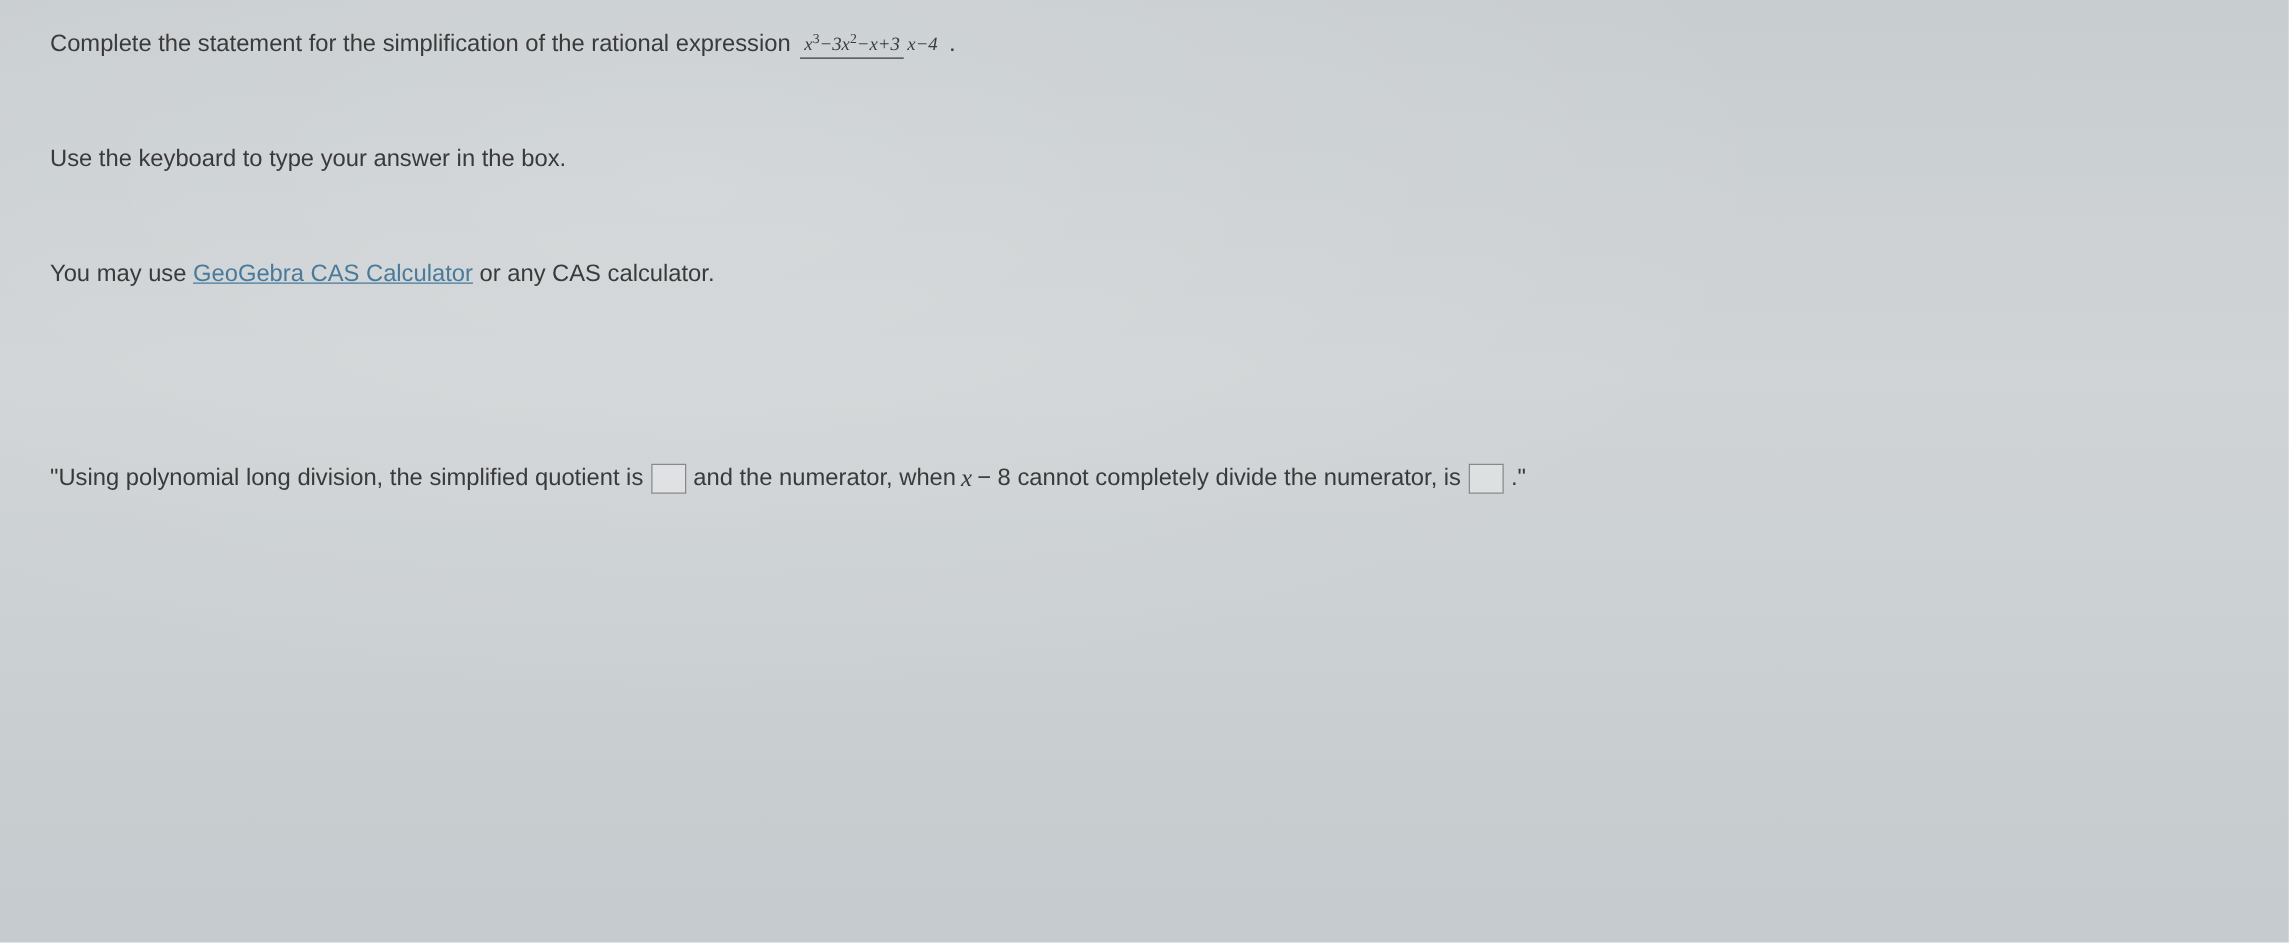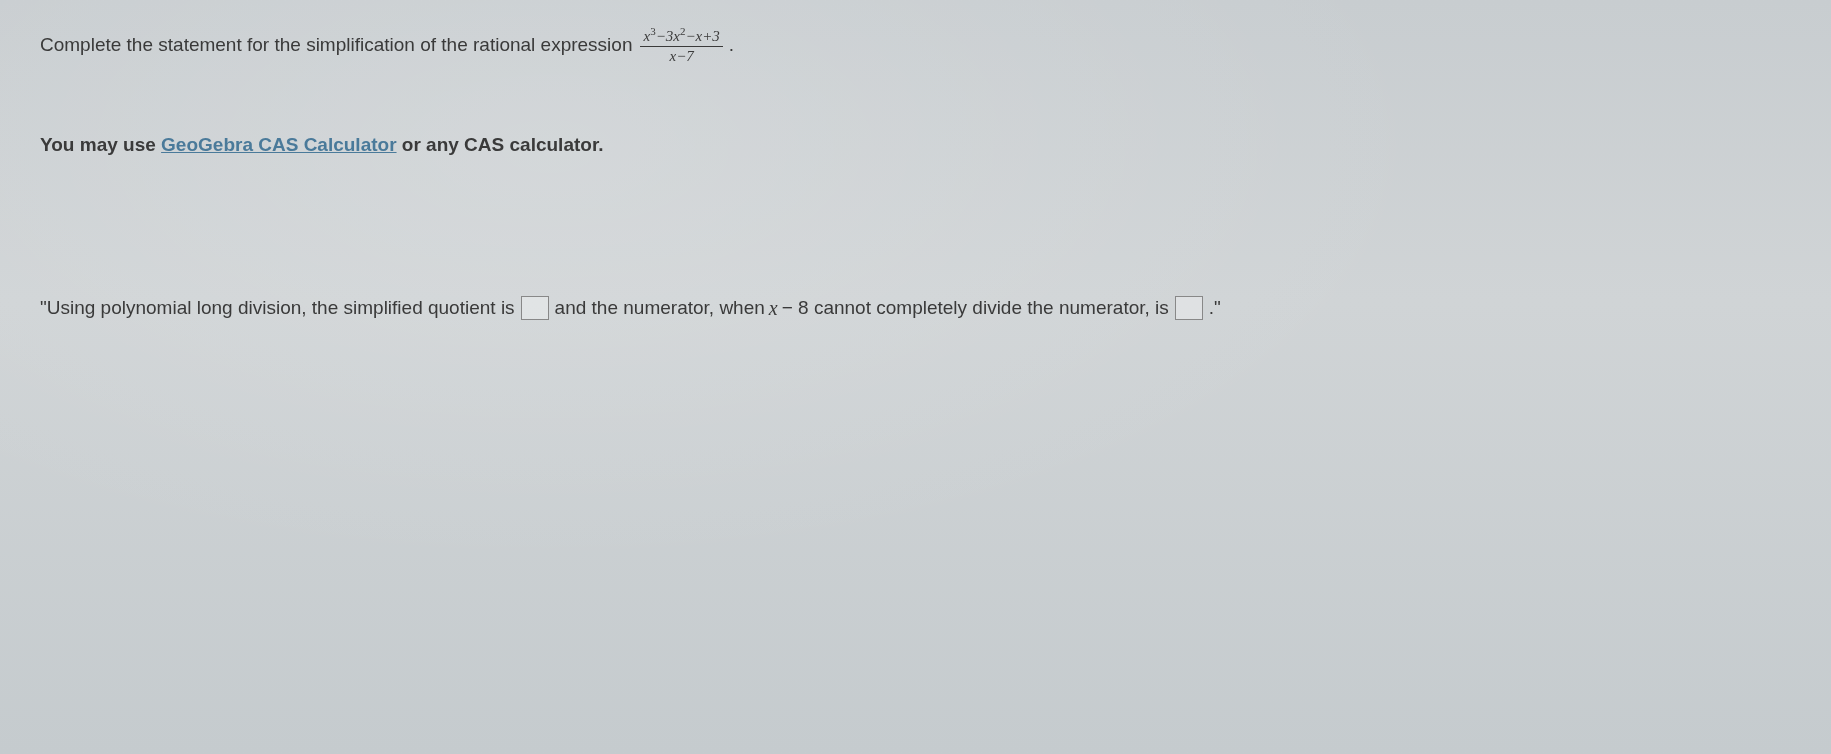--- a/index.html
+++ b/index.html
@@ -35,21 +35,21 @@
       display: flex;
       align-items: center;
       font-size: 19px;
       color: #3a3a3a;
       margin-bottom: 70px;
       margin-top: 5px;
       text-align: center;
     }
     .fraction {
       display: inline-flex;
-      flex-direction: column;
+      flex-direction: row;
       align-items: center;
       margin-left: 8px;
       font-size: 15px;
       line-height: 1.1;
       font-family: 'Times New Roman', serif;
       font-style: italic;
     }
     .fraction .num {
       border-bottom: 1.5px solid #3a3a3a;
       padding: 0 3px 1px 3px;
@@ -64,21 +64,20 @@
     }
     .line2 {
       font-size: 19px;
       color: #3a3a3a;
       margin-bottom: 70px;
     }
     .line3 {
       font-size: 19px;
       color: #3a3a3a;
       margin-bottom: 140px;
-      font-weight: bold;
     }
     .geolink {
       color: #4a7a9a;
       text-decoration: underline;
     }
     .statement {
       font-size: 19px;
       color: #3a3a3a;
       display: flex;
       align-items: center;
@@ -103,25 +102,26 @@
 </head>
 <body>
 
 <div class="content">
   <div class="line1">
     <span>Complete the statement for the simplification of the rational expression</span>
     <span class="fraction">
       <span class="num">
         <span>x</span><span class="sup">3</span><span>−3x</span><span class="sup">2</span><span>−x+3</span>
       </span>
-      <span class="den">x−7</span>
+      <span class="den">x−4</span>
     </span>
     <span style="margin-left:6px;">.</span>
   </div>
 
+  <div class="line2">Use the keyboard to type your answer in the box.</div>
 
   <div class="line3">
     <span>You may use </span><a class="geolink">GeoGebra CAS Calculator</a><span> or any CAS calculator.</span>
   </div>
 
   <div class="statement">
     <span>"Using polynomial long division, the simplified quotient is </span>
     <span class="input-box"></span>
     <span> and the numerator, when </span>
     <span class="mathx">x</span>

